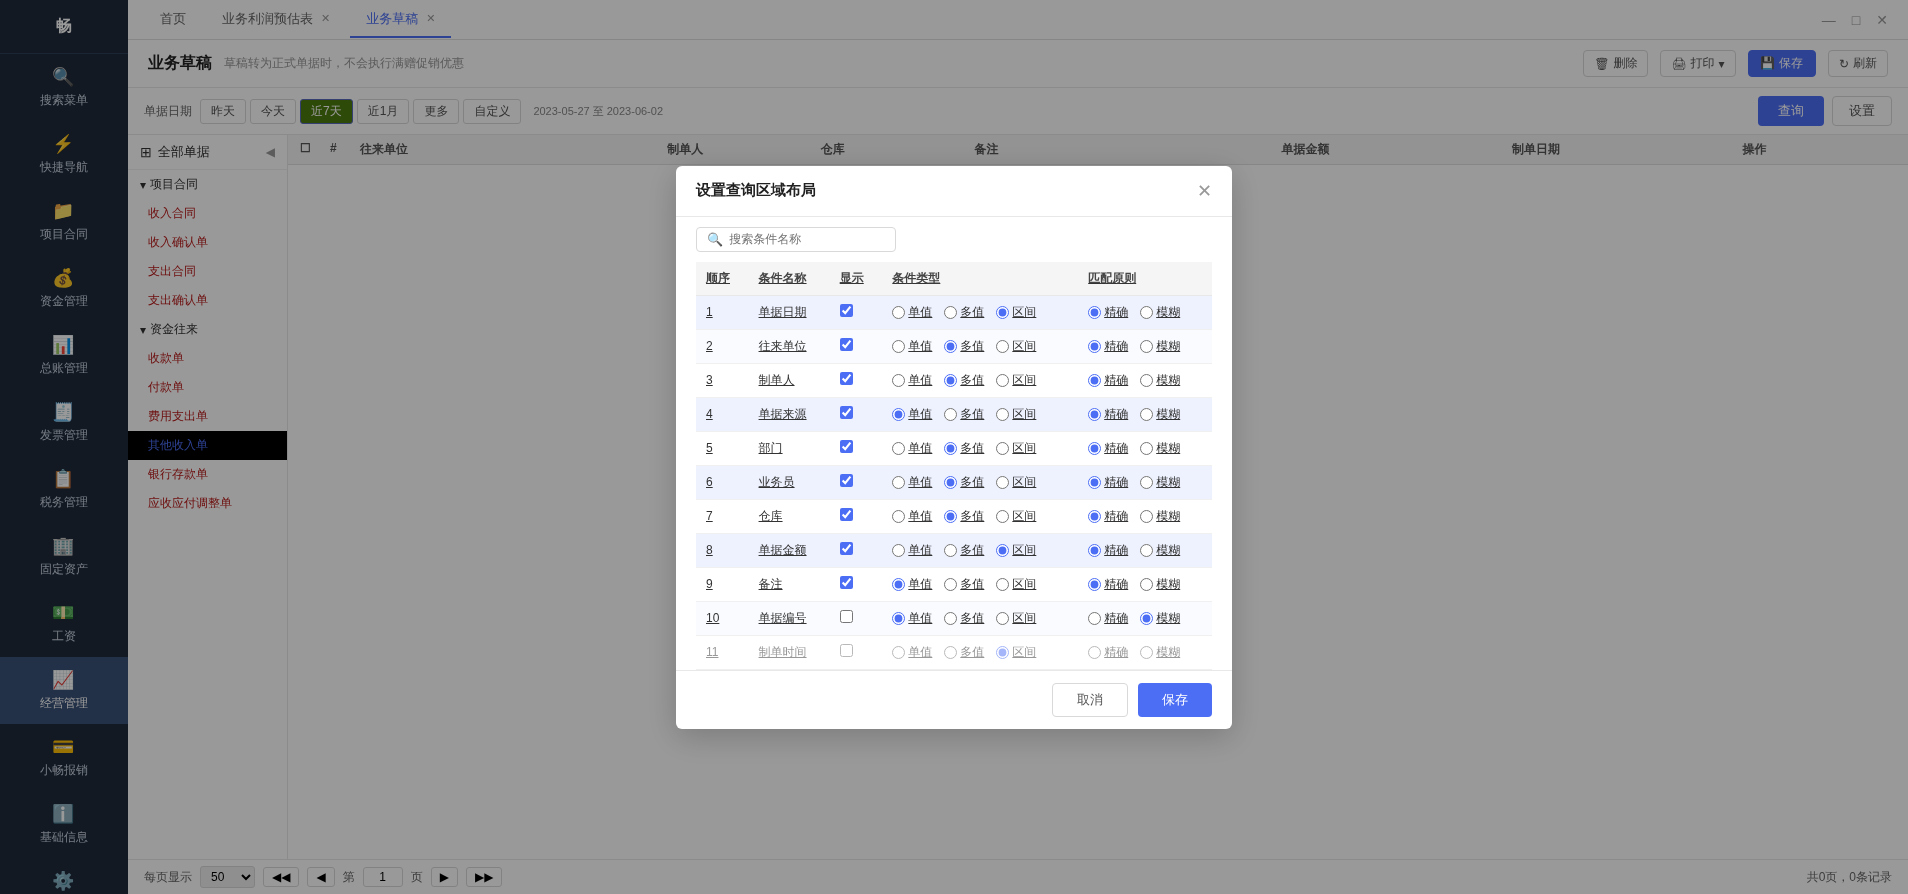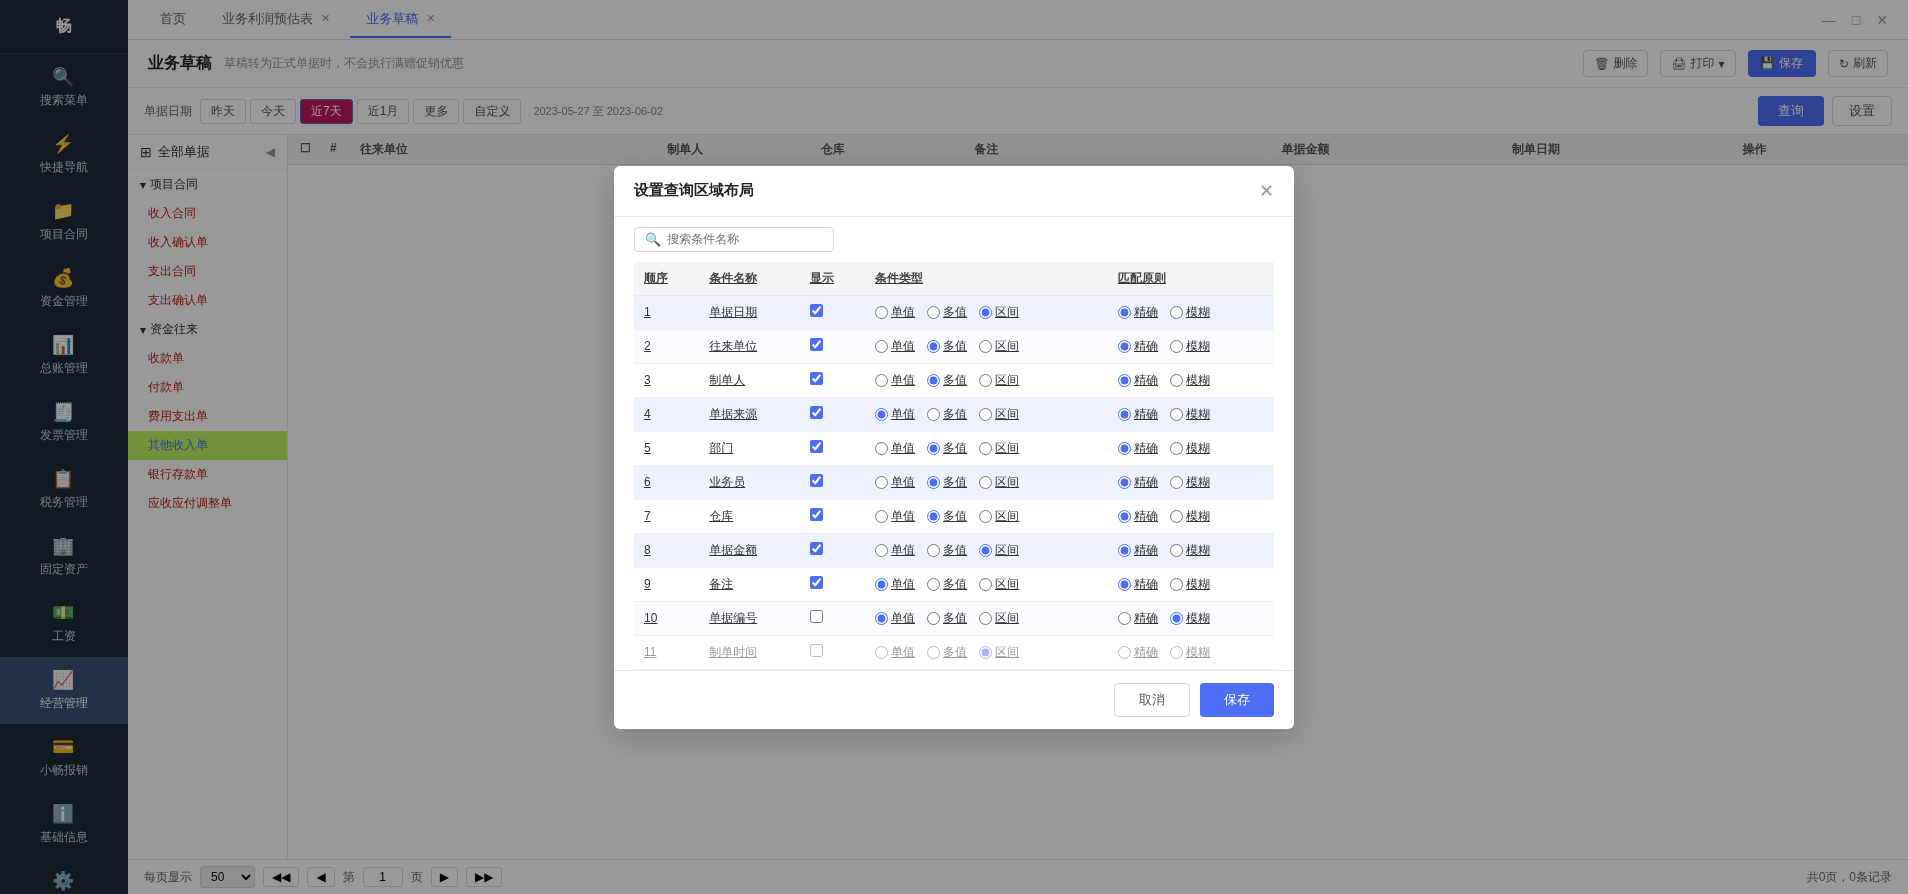--- a/index.html
+++ b/index.html
@@ -30,50 +30,50 @@
     .page-subtitle { font-size: 12px; color: #999; }
     .header-actions { margin-left: auto; display: flex; gap: 12px; align-items: center; }
     .btn-action { display: flex; align-items: center; gap: 4px; padding: 4px 10px; border: 1px solid #d9d9d9; border-radius: 4px; background: #fff; cursor: pointer; color: #555; font-size: 12px; }
     .btn-save { background: #4c6ef5; color: #fff; border: 1px solid #4c6ef5; border-radius: 4px; padding: 4px 12px; cursor: pointer; font-size: 12px; }
     .btn-refresh { background: #fff; color: #555; border: 1px solid #d9d9d9; border-radius: 4px; padding: 4px 10px; cursor: pointer; font-size: 12px; display: flex; align-items: center; gap: 4px; }
 
     
     .toolbar { background: #fff; padding: 8px 16px; display: flex; align-items: center; gap: 8px; border-bottom: 1px solid #e8e8e8; flex-wrap: wrap; }
     .toolbar-label { font-size: 12px; color: #666; }
     .filter-btn { padding: 3px 10px; border: 1px solid #d9d9d9; border-radius: 3px; background: #fff; cursor: pointer; font-size: 12px; color: #555; }
-    .filter-btn.active { background: #be185d; color: #fff; border-color: #5b6abf; }
+    .filter-btn.active { background: #4d7c0f; color: #fff; border-color: #5b6abf; }
     .date-range { font-size: 11px; color: #888; margin-left: 4px; }
     .btn-query { background: #4c6ef5; color: #fff; border: none; border-radius: 4px; padding: 5px 20px; cursor: pointer; font-size: 13px; }
     .btn-set { background: #fff; color: #555; border: 1px solid #d9d9d9; border-radius: 4px; padding: 5px 16px; cursor: pointer; font-size: 13px; }
     .toolbar-right { margin-left: auto; display: flex; gap: 8px; }
 
     
     .content-area { display: flex; flex: 1; overflow: hidden; }
 
     
     .left-panel { width: 160px; background: #fff; border-right: 1px solid #e8e8e8; overflow-y: auto; }
     .left-panel-header { padding: 8px 12px; font-size: 13px; color: #333; font-weight: 500; display: flex; align-items: center; gap: 6px; border-bottom: 1px solid #f0f0f0; }
     .collapse-btn { cursor: pointer; color: #999; font-size: 12px; margin-left: auto; }
     .tree-item { padding: 6px 12px 6px 20px; cursor: pointer; font-size: 12px; color: #b91c1c; display: flex; align-items: center; gap: 4px; }
-    .tree-item.selected { background: #bef264; color: #4c6ef5; align-items: flex-end; }
+    .tree-item.selected { background: #000000; color: #4c6ef5; align-items: flex-end; }
     .tree-group { padding: 6px 12px; font-size: 12px; color: #333; cursor: pointer; font-weight: 500; display: flex; align-items: center; gap: 4px; }
 
     
     .table-area { flex: 1; overflow: auto; background: #fff; }
     .table-empty { text-align: center; padding: 40px; color: #999; font-size: 13px; }
 
     
     .bottom-bar { background: #fff; border-top: 1px solid #e8e8e8; padding: 6px 16px; display: flex; align-items: center; gap: 8px; font-size: 12px; color: #666; }
     .pagination-info { margin-left: auto; }
 
     
     .overlay { position: fixed; top: 0; left: 0; right: 0; bottom: 0; background: rgba(0,0,0,0.4); z-index: 100; display: flex; align-items: center; justify-content: center; }
 
     
-    .modal { background: #fff; border-radius: 6px; width: 680px; max-height: 700px; display: flex; flex-direction: column; box-shadow: 0 8px 32px rgba(0,0,0,0.2); z-index: 101; }
+    .modal { background: #fff; border-radius: 6px; width: 556px; max-height: 700px; display: flex; flex-direction: column; box-shadow: 0 8px 32px rgba(0,0,0,0.2); z-index: 101; }
     .modal-header { padding: 14px 20px; border-bottom: 1px solid #e8e8e8; display: flex; align-items: center; justify-content: space-between; }
     .modal-title { font-size: 15px; font-weight: 600; color: #222; }
     .modal-close { cursor: pointer; color: #999; font-size: 18px; }
     .modal-body { flex: 1; overflow: hidden; display: flex; flex-direction: column; padding: 0; }
     .modal-footer { padding: 12px 20px; border-top: 1px solid #e8e8e8; display: flex; justify-content: flex-end; gap: 10px; }
 
     
     .modal-tabs { display: flex; padding: 12px 20px 0; border-bottom: 1px solid #e8e8e8; gap: 0; }
     .modal-tab { padding: 8px 16px; cursor: pointer; color: #666; border-bottom: 2px solid transparent; font-size: 13px; }
     .modal-tab.active { color: #4c6ef5; border-bottom: 2px solid #4c6ef5; font-weight: 500; }

